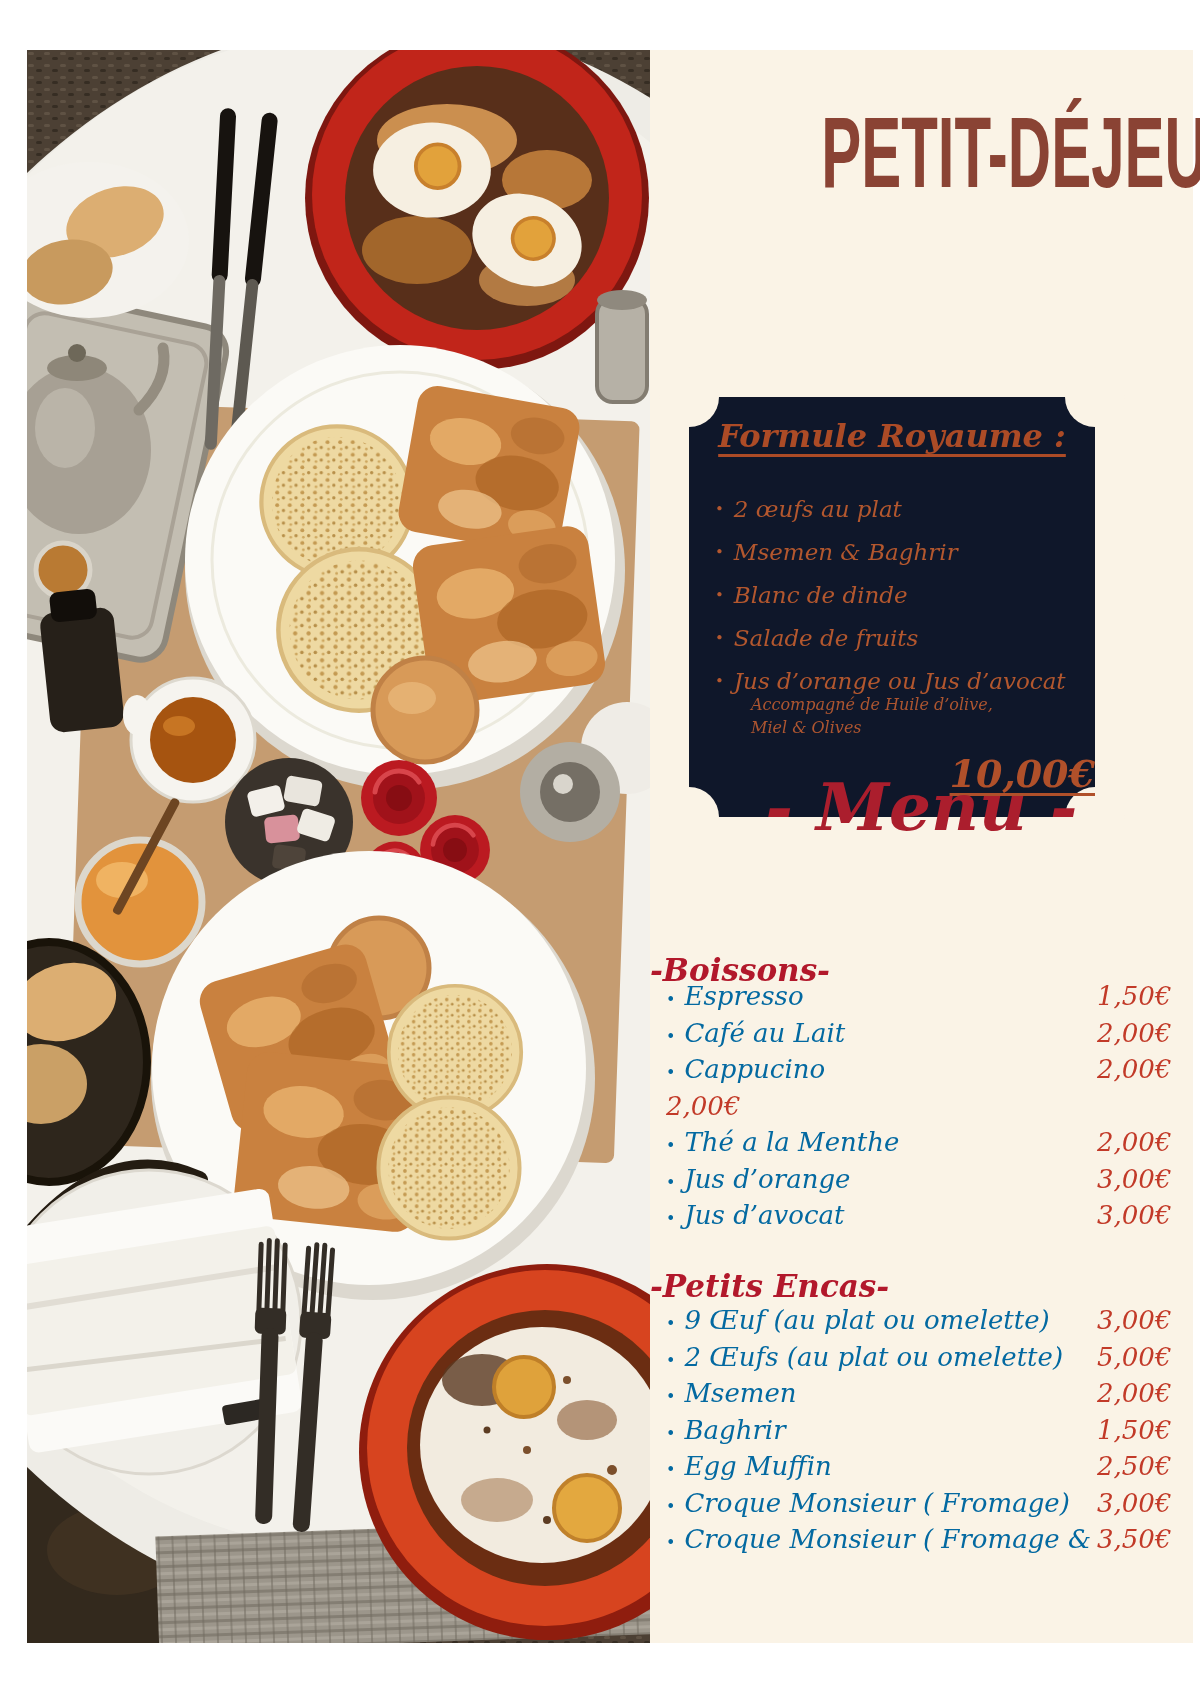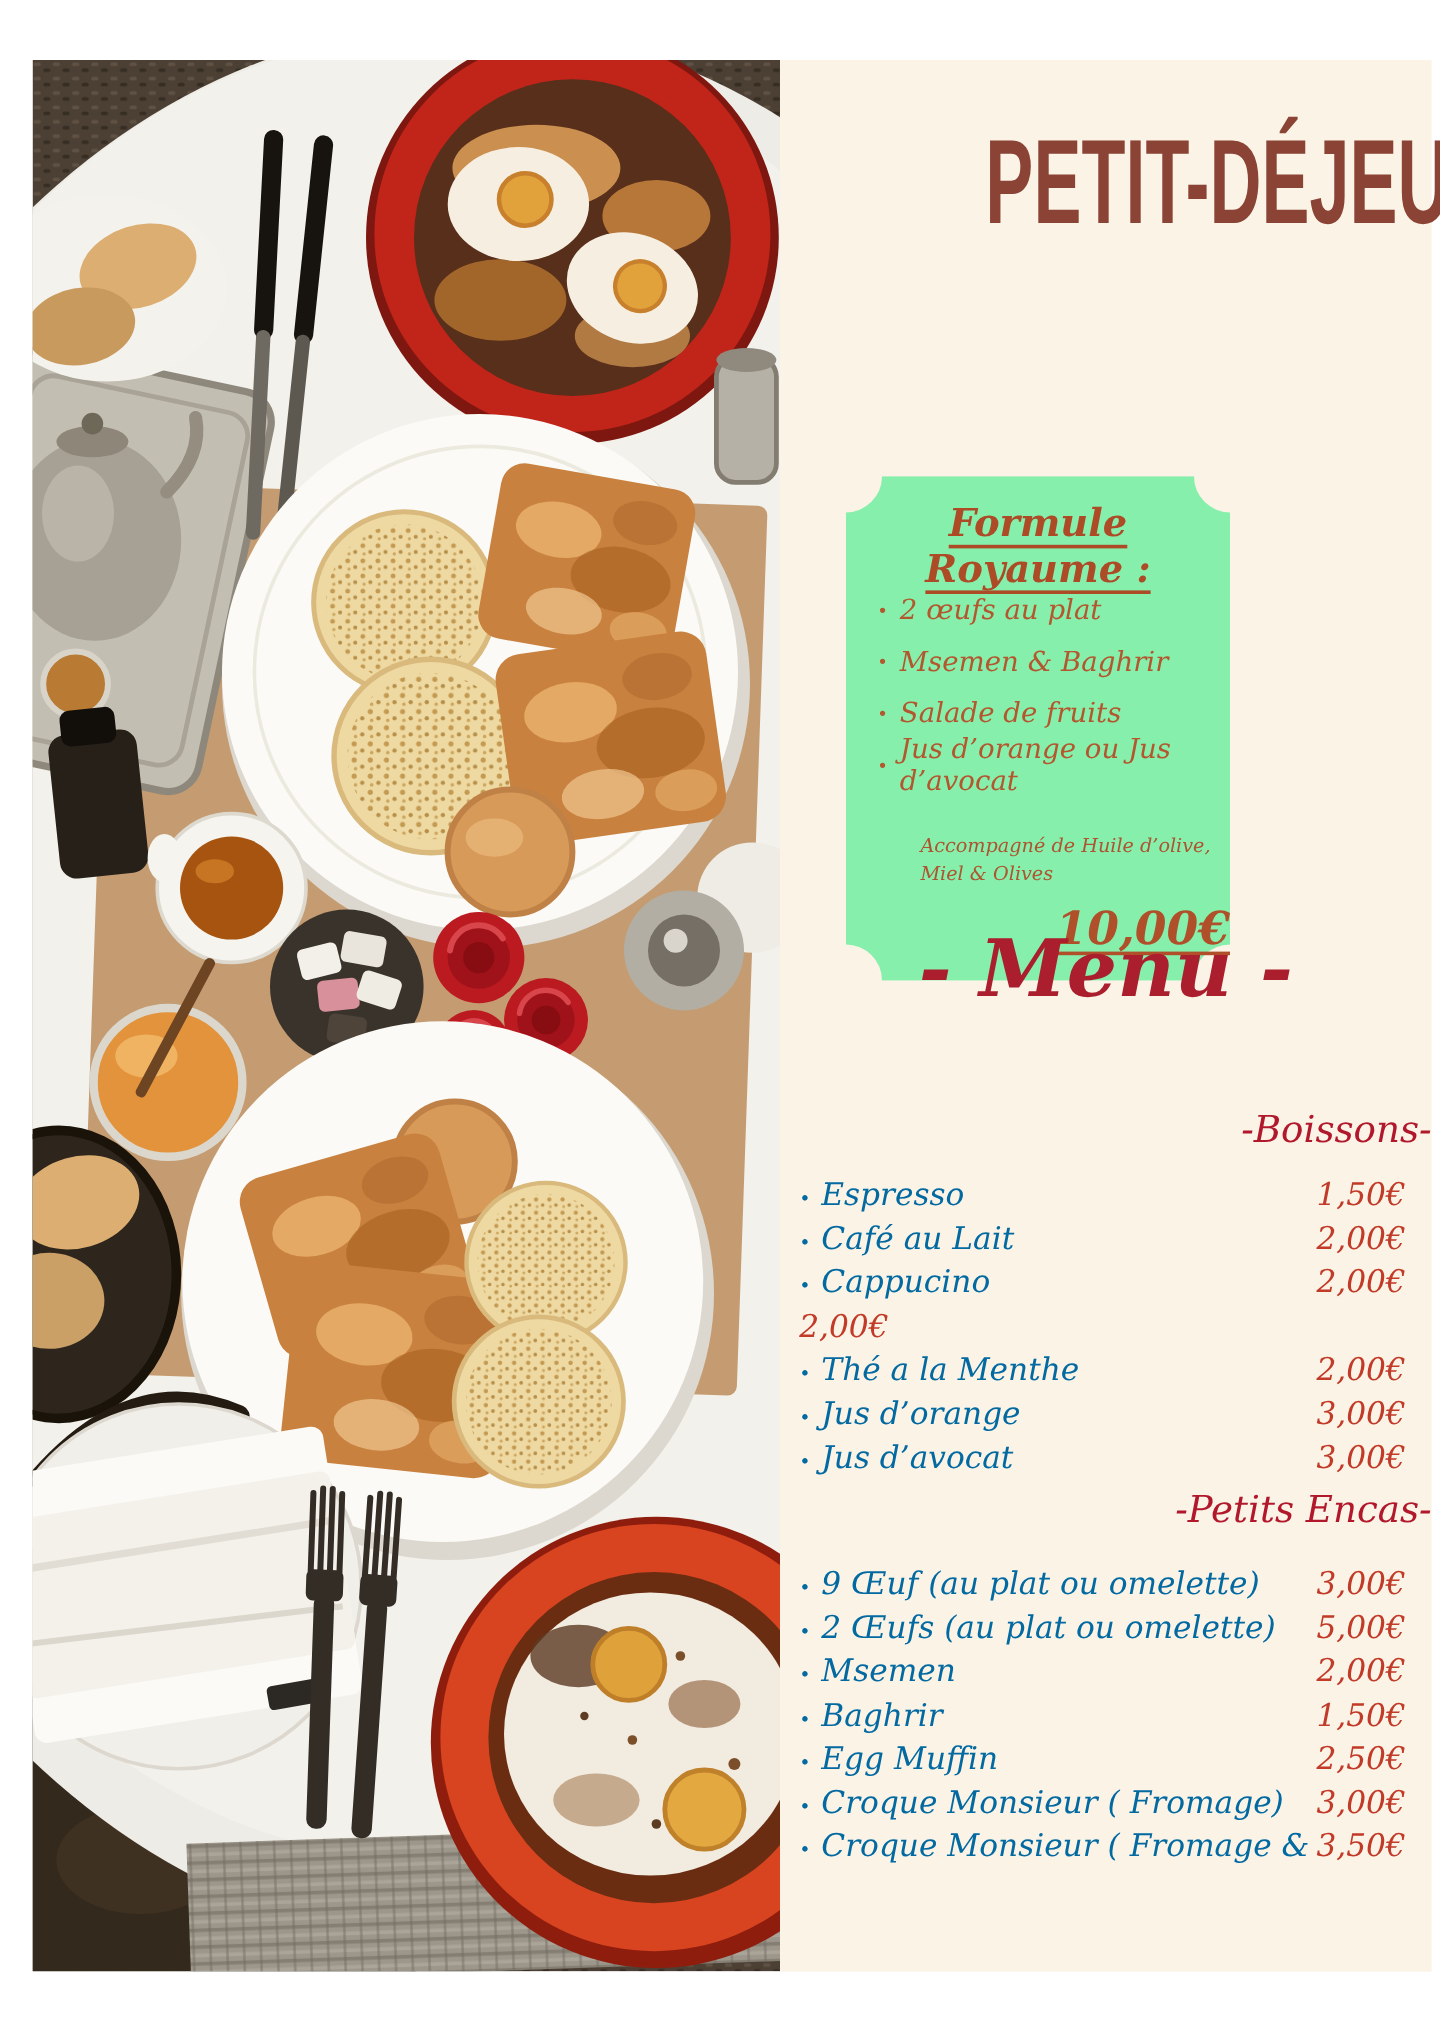--- a/index.html
+++ b/index.html
@@ -6,40 +6,40 @@
   .page{position:relative;width:1200px;height:1697px;background:#ffffff;overflow:hidden;
         font-family:"DejaVu Serif",serif;}
   .photo-pane{position:absolute;left:27px;top:50px;width:623px;height:1593px;overflow:hidden;}
   .menu-pane{position:absolute;left:650px;top:50px;width:543px;height:1593px;background:#FAF3E6;}
 
   .title{position:absolute;top:52px;left:0;width:100%;text-align:center;
          font-family:"Liberation Sans",sans-serif;font-weight:bold;color:#8A4334;
          font-size:100px;line-height:1.0;}
   .title span{display:inline-block;transform:scaleX(.60);transform-origin:center;white-space:nowrap;}
 
-  .fbox{position:absolute;left:55px;top:347px;width:320px;height:420px;background:#86efac;}
+  .fbox{position:absolute;left:39px;top:347px;width:406px;height:420px;background:#0f172a;}
   .notch{position:absolute;width:60px;height:60px;border-radius:50%;background:#FAF3E6;}
   .notch.tl{left:-30px;top:-30px}.notch.tr{right:-30px;top:-30px}
   .notch.bl{left:-30px;bottom:-30px}.notch.br{right:-30px;bottom:-30px}
   .fhead{position:absolute;top:20px;left:0;width:100%;text-align:center;font-style:italic;
          font-weight:bold;font-size:32px;color:#AC4B26;}
   .fhead span{text-decoration:underline;text-underline-offset:7px;text-decoration-thickness:2.5px;}
   .fitems{position:absolute;top:90px;left:26px;right:8px;margin:0;padding:0;list-style:none;
           font-style:italic;font-size:23px;color:#B3572E;}
   .fitems li{height:43px;display:flex;align-items:center;}
   .fitems li::before{content:"•";font-size:15px;margin-right:10px;}
   .fnote{position:absolute;top:296px;left:62px;font-style:italic;font-size:16px;line-height:23px;color:#AD5530;}
   .fprice{position:absolute;top:354px;left:0;width:100%;text-align:right;font-style:italic;
           font-weight:bold;font-size:38px;color:#B0502A;}
   .fprice span{text-decoration:underline;text-underline-offset:6px;}
 
   .menu-head{position:absolute;top:718px;left:0;width:100%;text-align:center;font-style:italic;
              font-weight:bold;font-size:66px;color:#AB1E2D;}
-  .sec-head{position:absolute;left:0;width:100%;text-align:right;font-style:italic;
-            font-weight:normal;font-size:31px;color:#B2182B;}
+  .sec-head{position:absolute;left:0;width:100%;text-align:left;font-style:italic;
+            font-weight:bold;font-size:31px;color:#B2182B;margin-top:28px;}
   .sec-head.boissons{top:874px}
   .sec-head.encas{top:1190px}
   .plist{position:absolute;left:16px;right:18px;margin:0;padding:0;list-style:none;}
   .plist.boissons{top:928px}
   .plist.encas{top:1252px}
   .plist li{display:flex;align-items:center;height:36.5px;font-style:italic;font-size:26px;}
   .pname{flex:1;color:#0369a1;white-space:nowrap;overflow:hidden;}
   .pname::before{content:"•";font-size:16px;margin-right:9px;}
   .pprice{width:78px;color:#C23A28;}
 </style>
@@ -289,20 +289,23 @@
       </div>
 
       <ul class="fitems">
         <li>
             <span>2 œufs au plat</span>
           </li>
         <li>
             <span>Msemen &amp; Baghrir</span>
           </li>
         <li>
+            <span>Blanc de dinde</span>
+          </li>
+        <li>
             <span>Salade de fruits</span>
           </li>
         <li>
             <span>Jus d’orange ou Jus d’avocat</span>
           </li>
       </ul>
 
       <div class="fnote">
         <div>Accompagné de Huile d’olive,</div>
         <div>Miel &amp; Olives</div>

